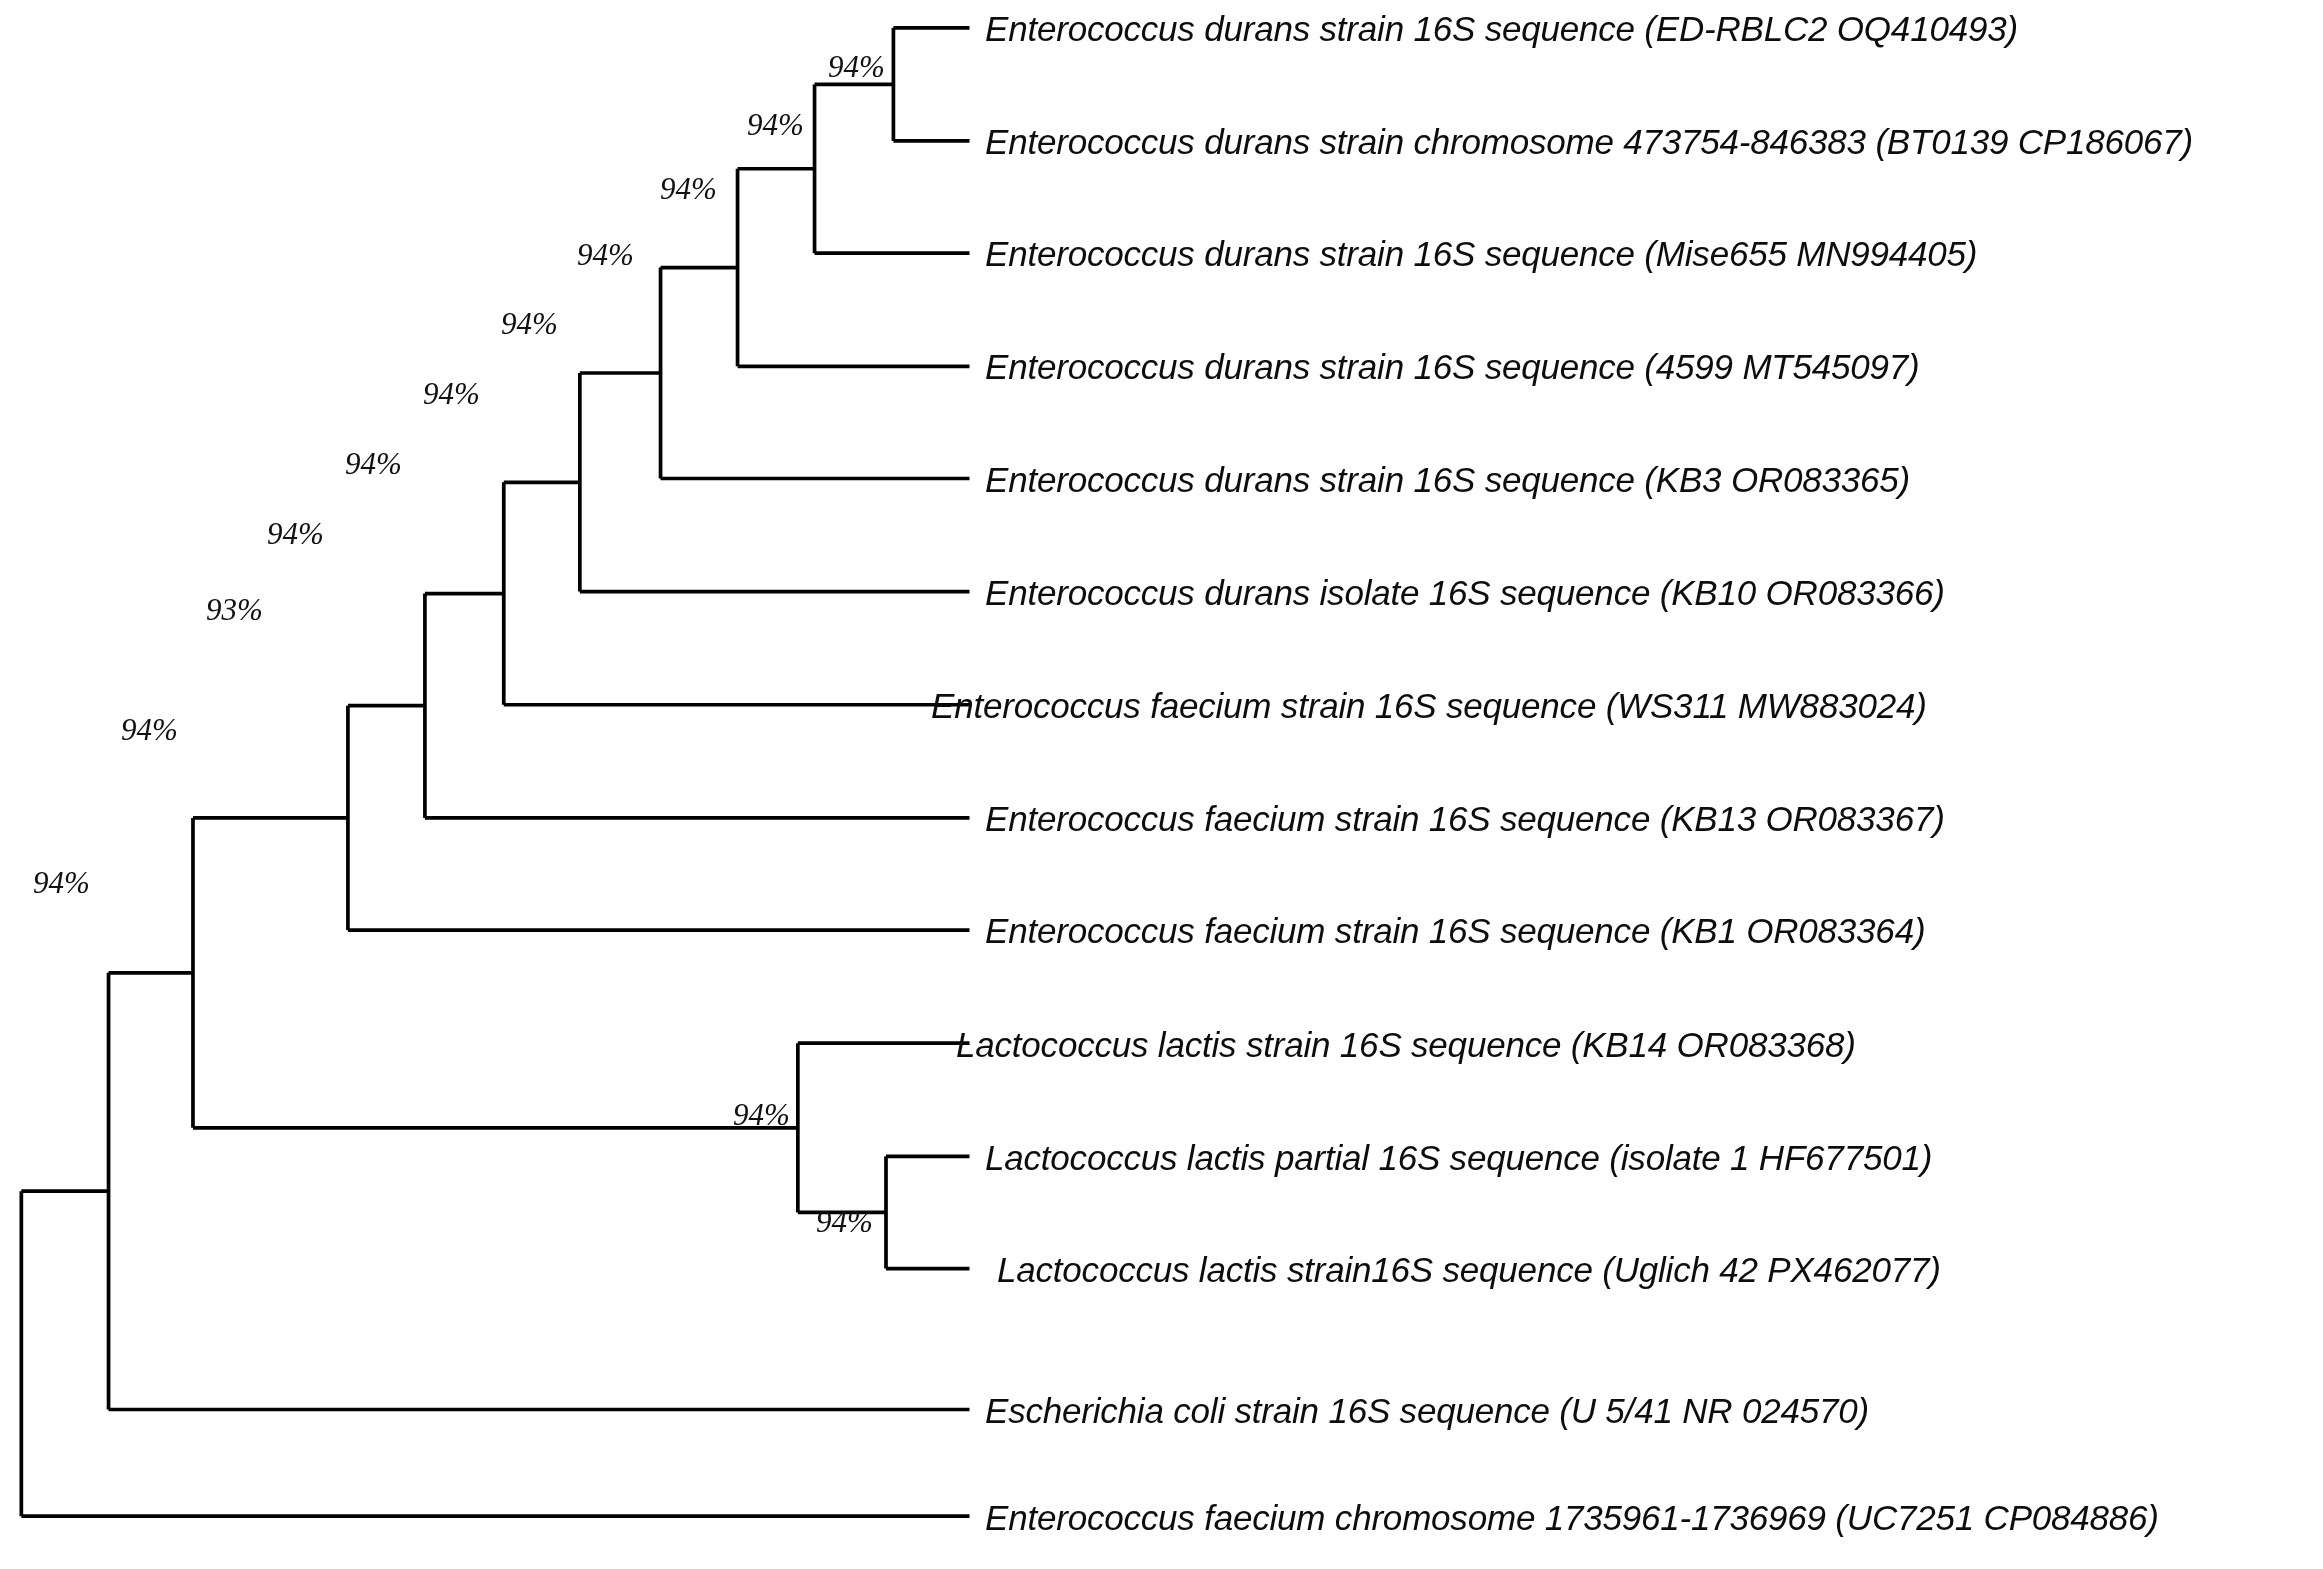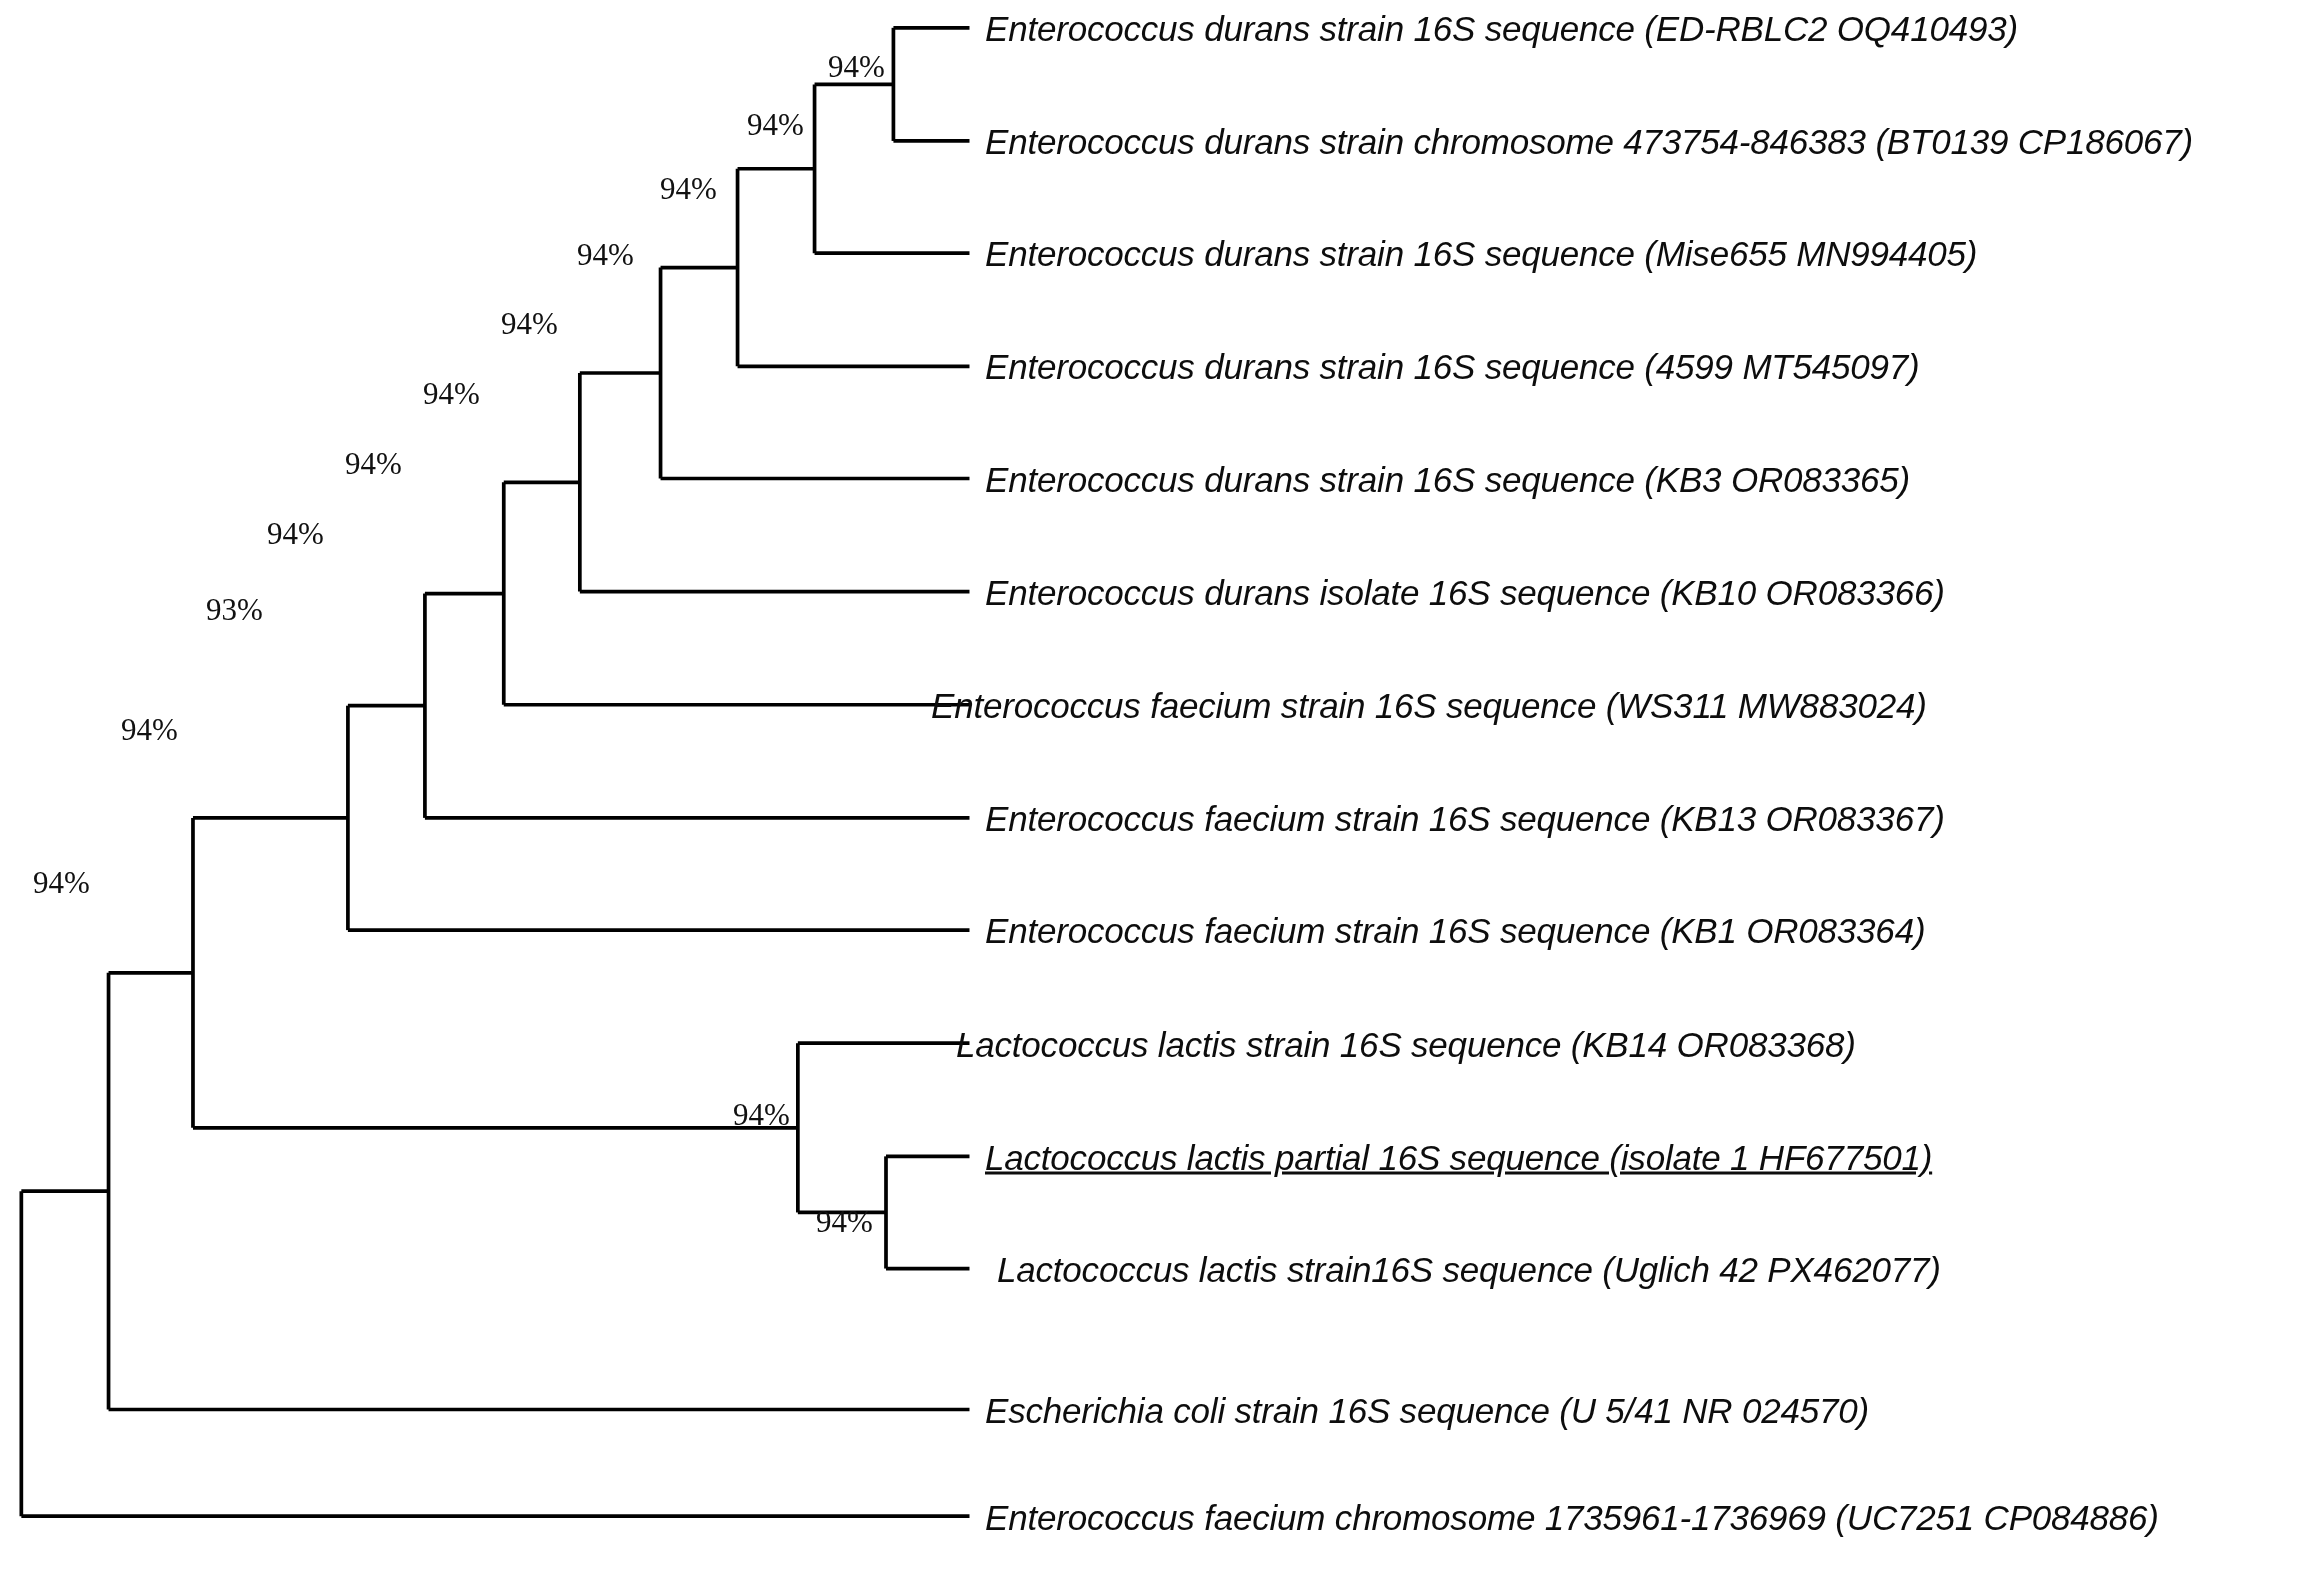--- a/index.html
+++ b/index.html
@@ -38,20 +38,21 @@
     font-size: 35px;
     line-height: 1;
     color: #0d0d0d;
     white-space: nowrap;
     letter-spacing: -0.2px;
     transform: translateY(-50%);
   }
   .support-label {
     position: absolute;
     font-family: "Liberation Serif", serif;
+    font-style: italic;
     font-size: 31px;
     line-height: 1;
     color: #111111;
     white-space: nowrap;
   }
 </style>
 </head>
 <body>
 
 <div id="tree-figure">
@@ -104,21 +105,21 @@
       <div class="tip-label" style="left: 985px; top: 28px;">Enterococcus durans strain 16S sequence (ED-RBLC2 OQ410493)</div>
       <div class="tip-label" style="left: 985px; top: 141px;">Enterococcus durans strain chromosome 473754-846383 (BT0139 CP186067)</div>
       <div class="tip-label" style="left: 985px; top: 253px;">Enterococcus durans strain 16S sequence (Mise655 MN994405)</div>
       <div class="tip-label" style="left: 985px; top: 366px;">Enterococcus durans strain 16S sequence (4599 MT545097)</div>
       <div class="tip-label" style="left: 985px; top: 479px;">Enterococcus durans strain 16S sequence (KB3 OR083365)</div>
       <div class="tip-label" style="left: 985px; top: 592px;">Enterococcus durans isolate 16S sequence (KB10 OR083366)</div>
       <div class="tip-label" style="left: 931px; top: 705px;">Enterococcus faecium strain 16S sequence (WS311 MW883024)</div>
       <div class="tip-label" style="left: 985px; top: 818px;">Enterococcus faecium strain 16S sequence (KB13 OR083367)</div>
       <div class="tip-label" style="left: 985px; top: 930px;">Enterococcus faecium strain 16S sequence (KB1 OR083364)</div>
       <div class="tip-label" style="left: 932px; top: 1044px; margin-left: 24px;">Lactococcus lactis strain 16S sequence (KB14 OR083368)</div>
-      <div class="tip-label" style="left: 985px; top: 1157px; text-decoration: underline;">Lactococcus lactis partial 16S sequence (isolate 1 HF677501)</div>
+      <div class="tip-label" style="left: 985px; top: 1157px;">Lactococcus lactis partial 16S sequence (isolate 1 HF677501)</div>
       <div class="tip-label" style="left: 985px; top: 1269px; margin-left: 12px;">Lactococcus lactis strain16S sequence (Uglich 42 PX462077)</div>
       <div class="tip-label" style="left: 985px; top: 1410px;">Escherichia coli strain 16S sequence (U 5/41 NR 024570)</div>
       <div class="tip-label" style="left: 985px; top: 1517px;">Enterococcus faecium chromosome 1735961-1736969 (UC7251 CP084886)</div>
     </div>
   <div id="support-label-layer">
       <div class="support-label" style="left: 828px; top: 51px;">94%</div>
       <div class="support-label" style="left: 747px; top: 109px;">94%</div>
       <div class="support-label" style="left: 660px; top: 173px;">94%</div>
       <div class="support-label" style="left: 577px; top: 239px;">94%</div>
       <div class="support-label" style="left: 501px; top: 308px;">94%</div>

